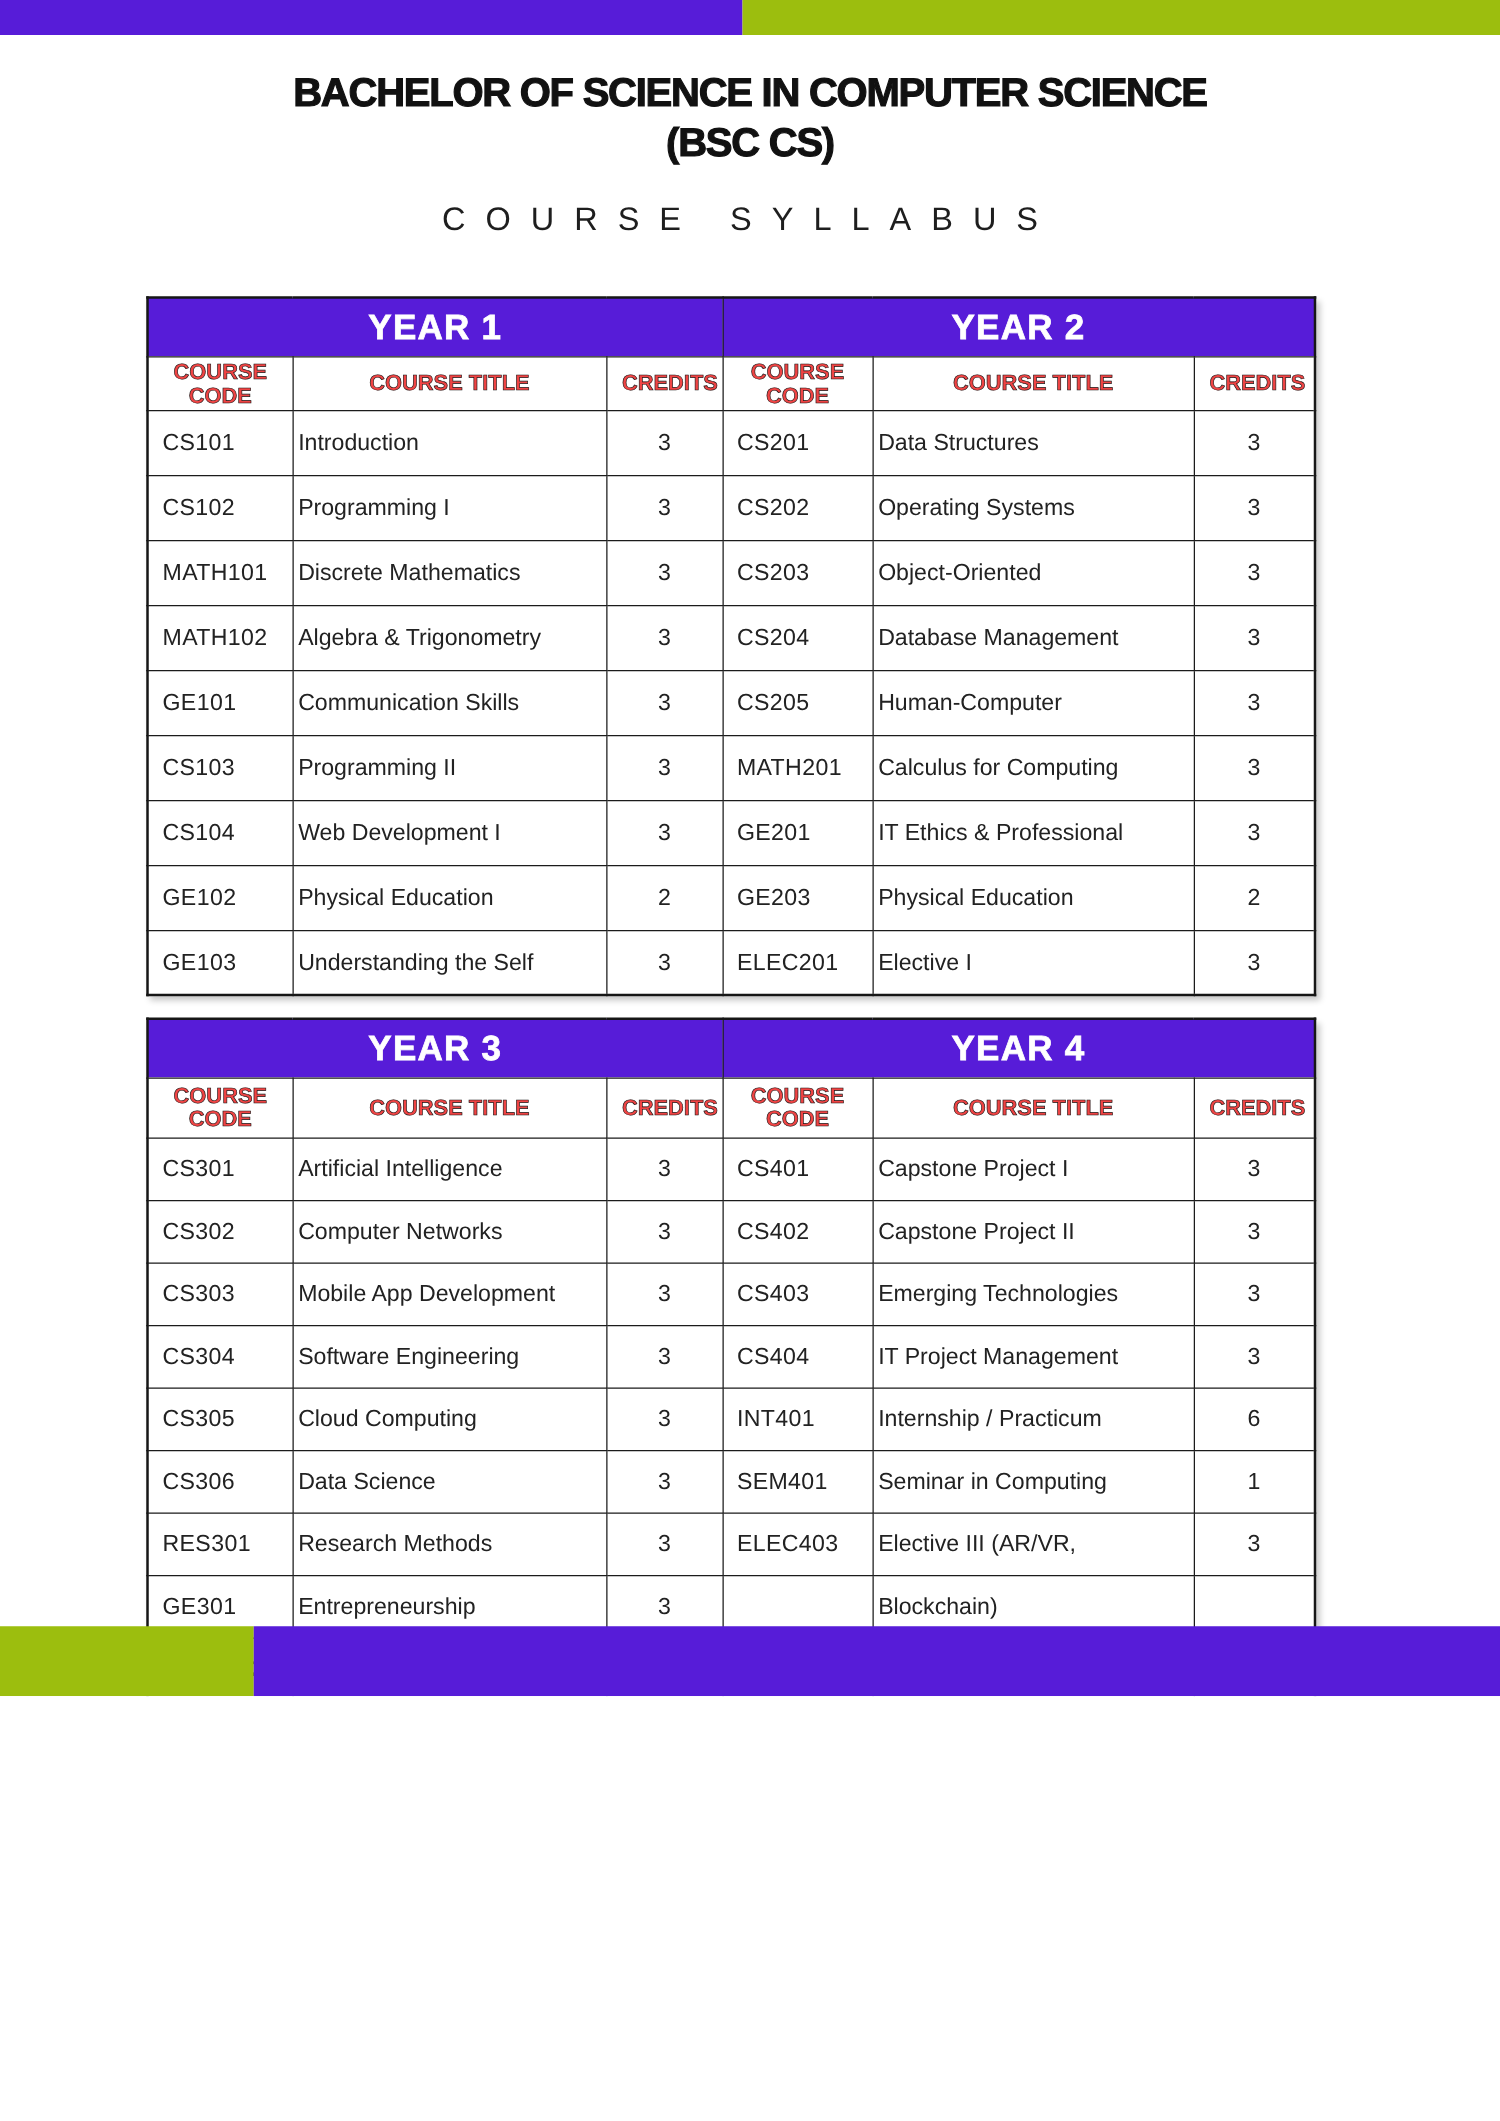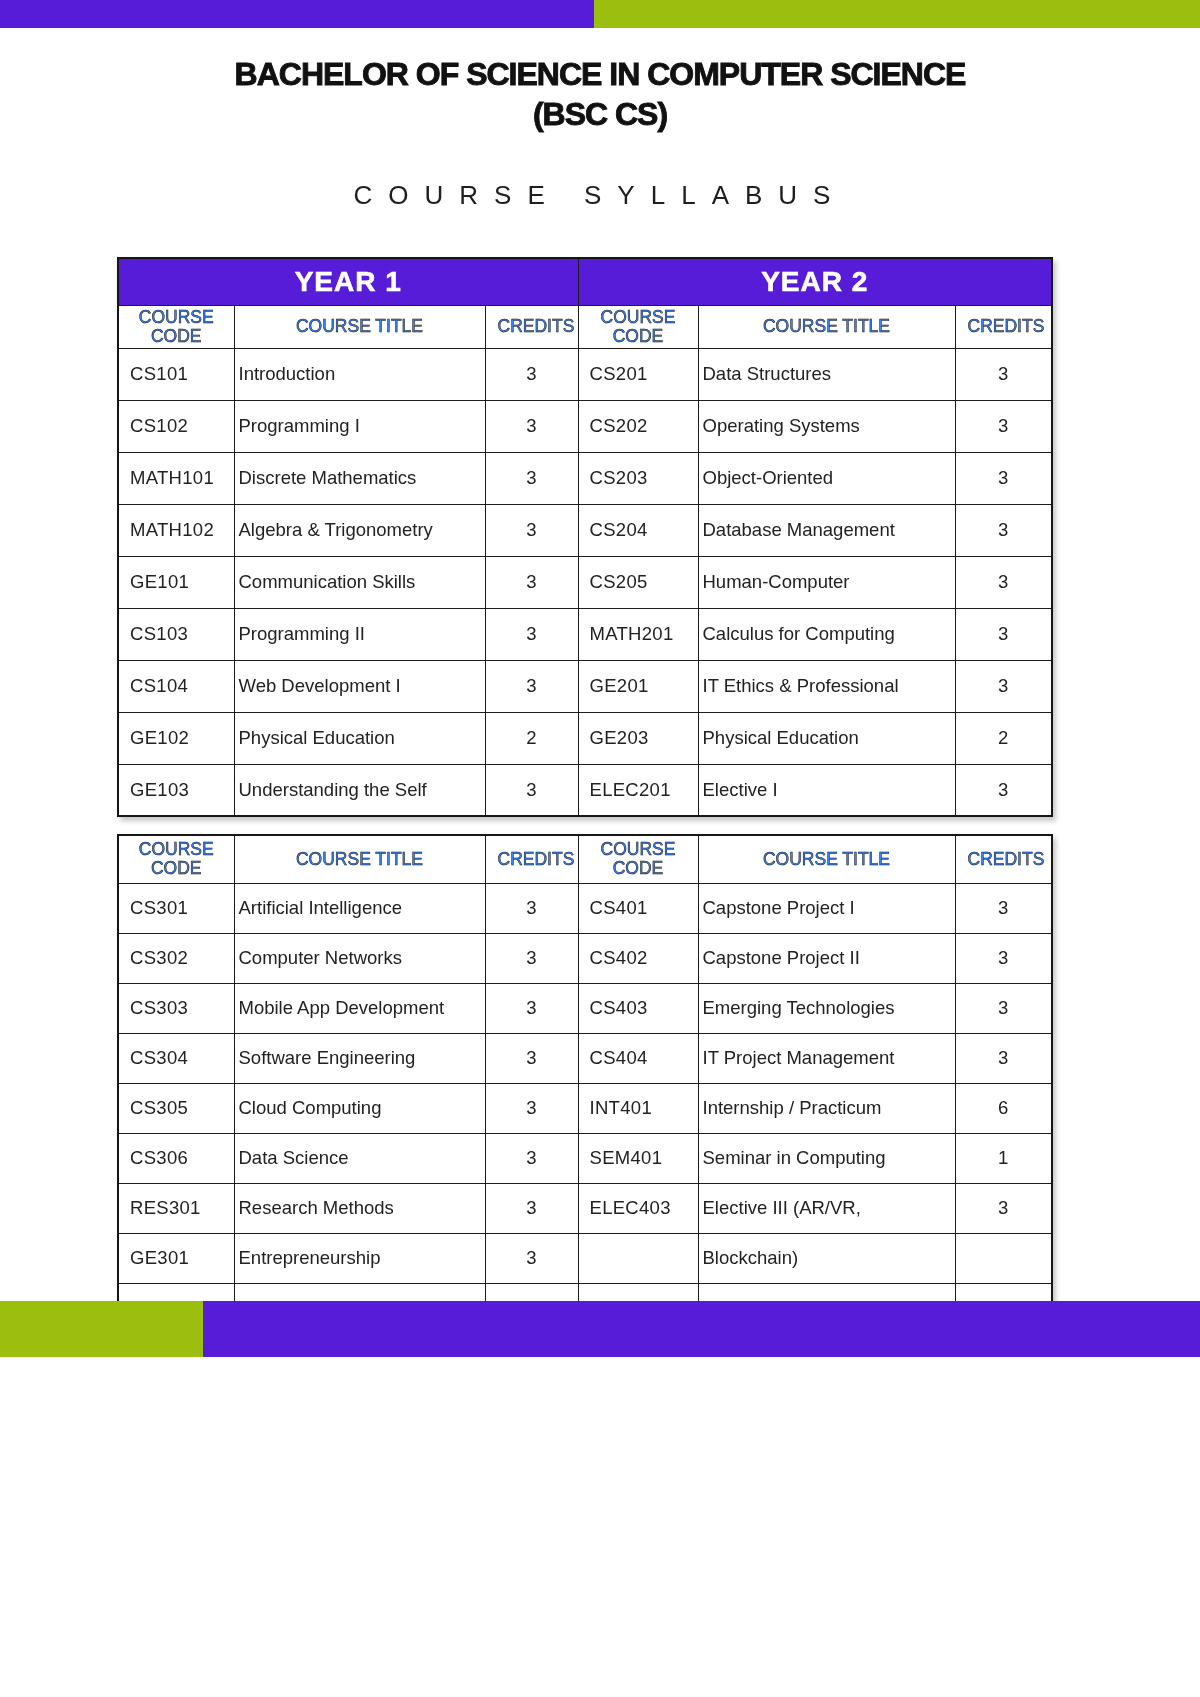--- a/index.html
+++ b/index.html
@@ -27,21 +27,21 @@
     margin-top: 54px;
     text-align: center;
     font-weight: bold;
     font-size: 32px;
     line-height: 40px;
     letter-spacing: -1px;
     color: #111111;
     -webkit-text-stroke: 0.9px #111111;
   }
   .subtitle {
-    margin-top: 46px;
+    margin-top: 26px;
     text-align: center;
     font-size: 26px;
     font-weight: normal;
     letter-spacing: 16px;
     color: #1e1e1e;
   }
 
   
   table.syllabus {
     width: 934px;
@@ -71,23 +71,23 @@
     color: #ffffff;
     font-size: 28px;
     font-weight: bold;
     letter-spacing: 1px;
     text-align: center;
     -webkit-text-stroke: 0.6px #ffffff;
   }
   tr.col-head th {
     height: 40px;
     background: #ffffff;
-    color: #3b82f6;
+    color: #ef4444;
     font-size: 17.5px;
-    font-weight: normal;
+    font-weight: bold;
     line-height: 19px;
     text-align: center;
     -webkit-text-stroke: 0.5px #121212;
     padding: 2px 12px;
   }
   table.second tr.col-head th { height: 48px; }
 
   table.syllabus td { font-size: 18.5px; color: #222222; background: #ffffff; }
   table.first  td { height: 52px; }
   table.second td { height: 50px; }
@@ -214,20 +214,24 @@
   <table class="syllabus second">
     <colgroup>
       <col class="c-code1">
         <col class="c-title1">
         <col class="c-credits1">
       <col class="c-code2">
         <col class="c-title2">
         <col class="c-credits2">
     </colgroup>
     <thead>
+      <tr class="year-row">
+        <th colspan="3">YEAR 3</th>
+        <th colspan="3">YEAR 4</th>
+      </tr>
       <tr class="col-head">
         <th>COURSE CODE</th>
         <th>COURSE TITLE</th>
         <th>CREDITS</th>
         <th>COURSE CODE</th>
         <th>COURSE TITLE</th>
         <th>CREDITS</th>
       </tr>
     </thead>
     <tbody>

